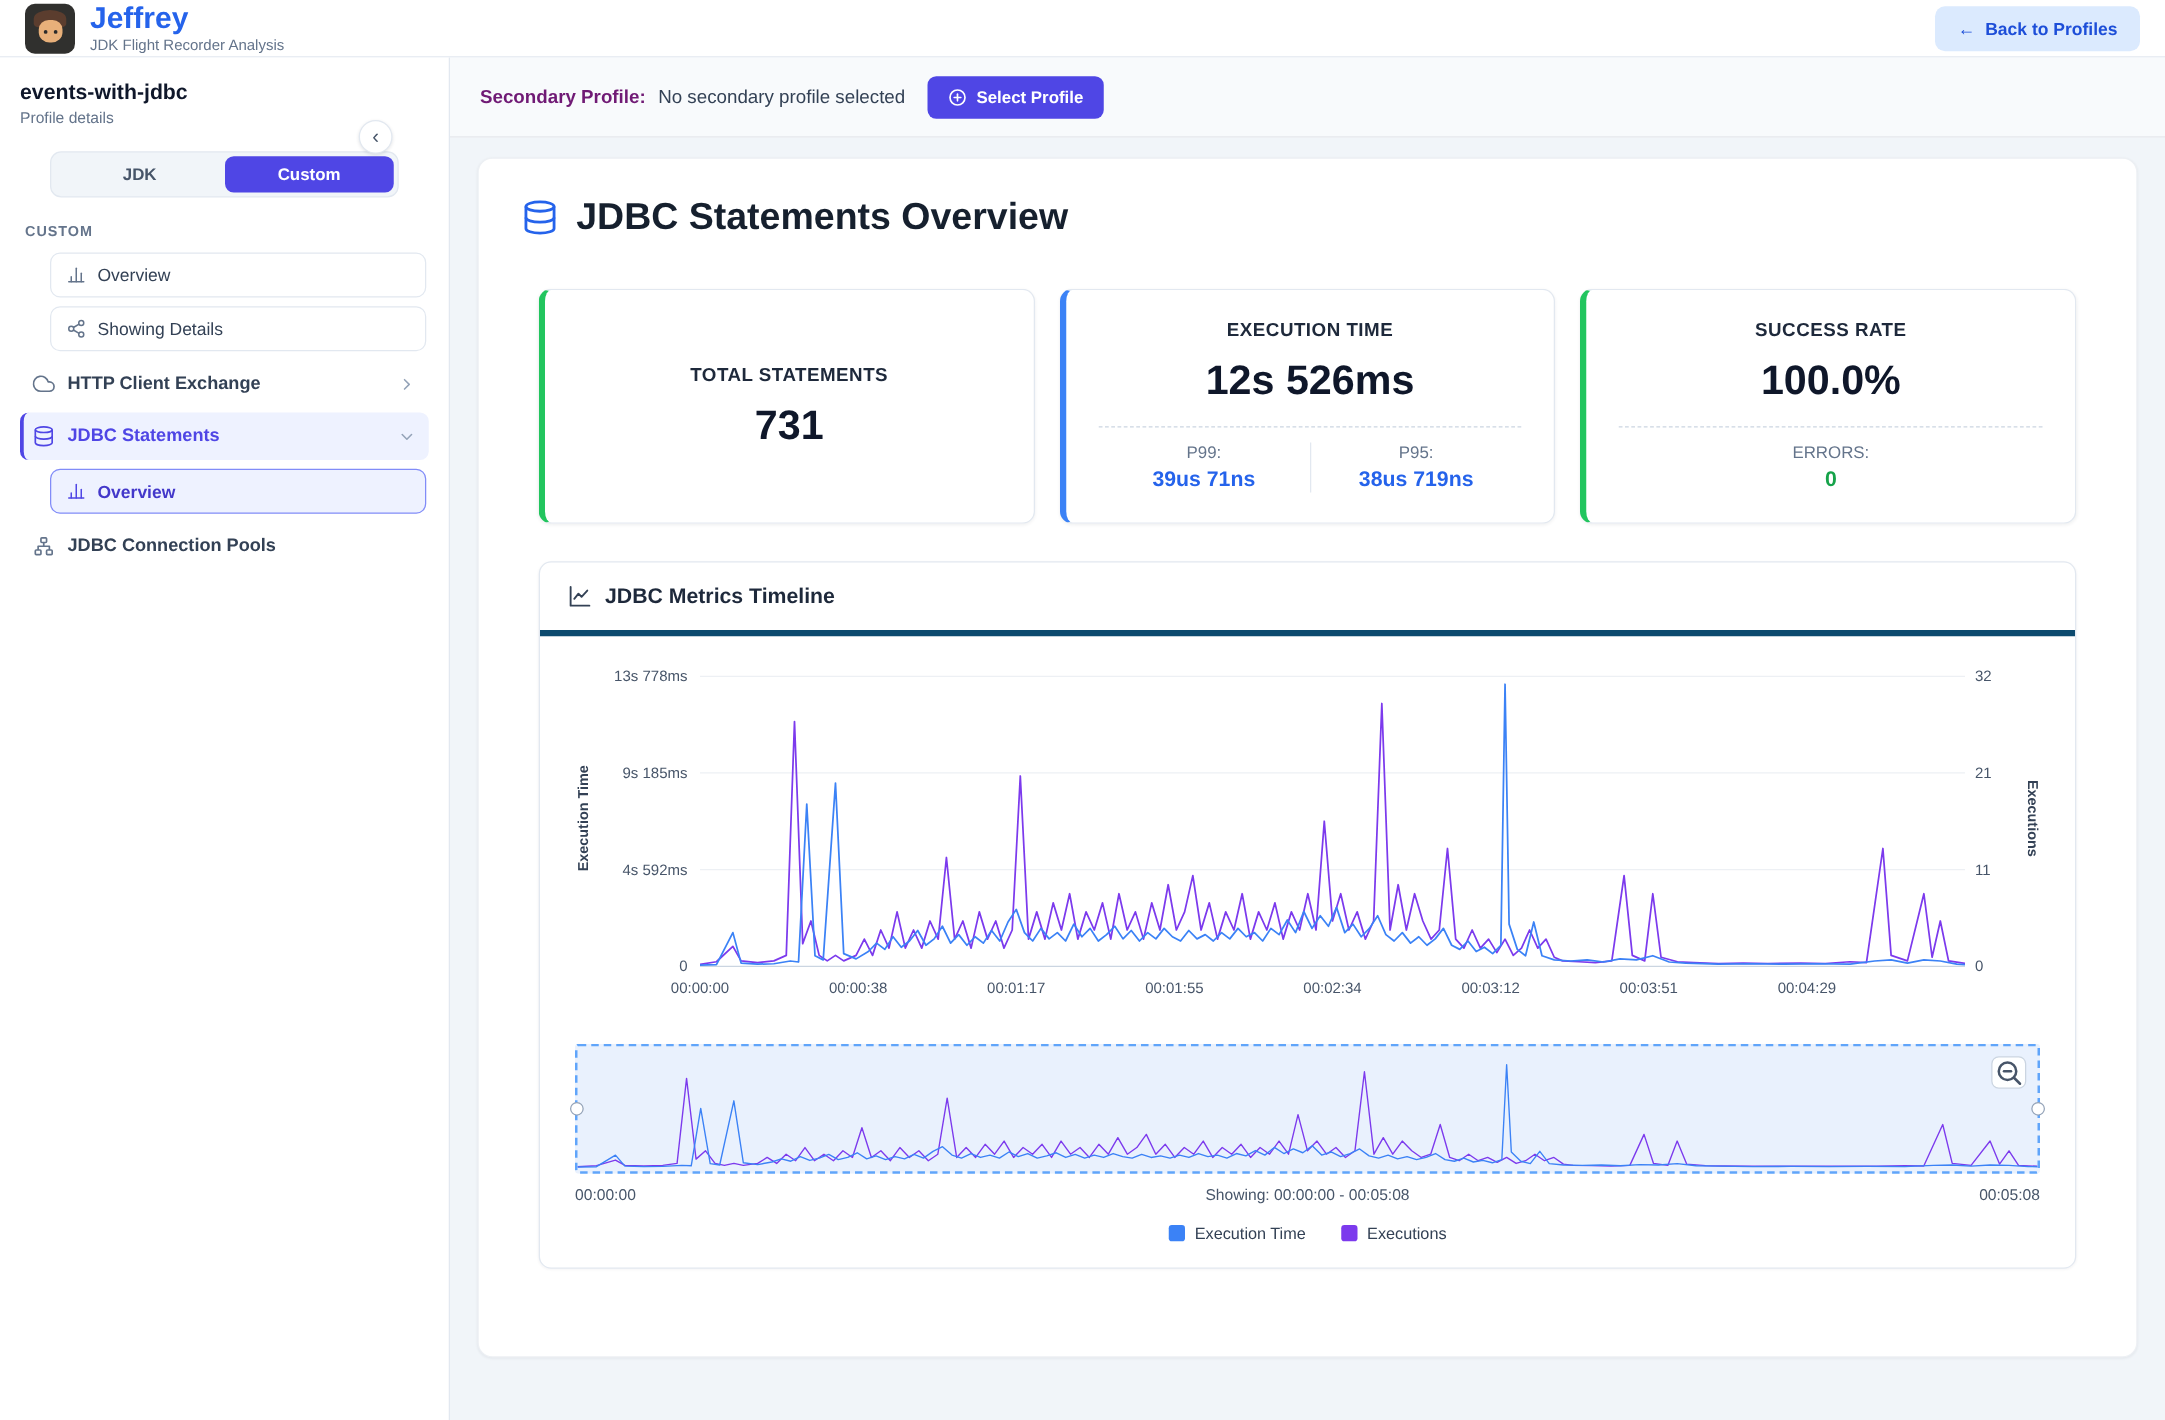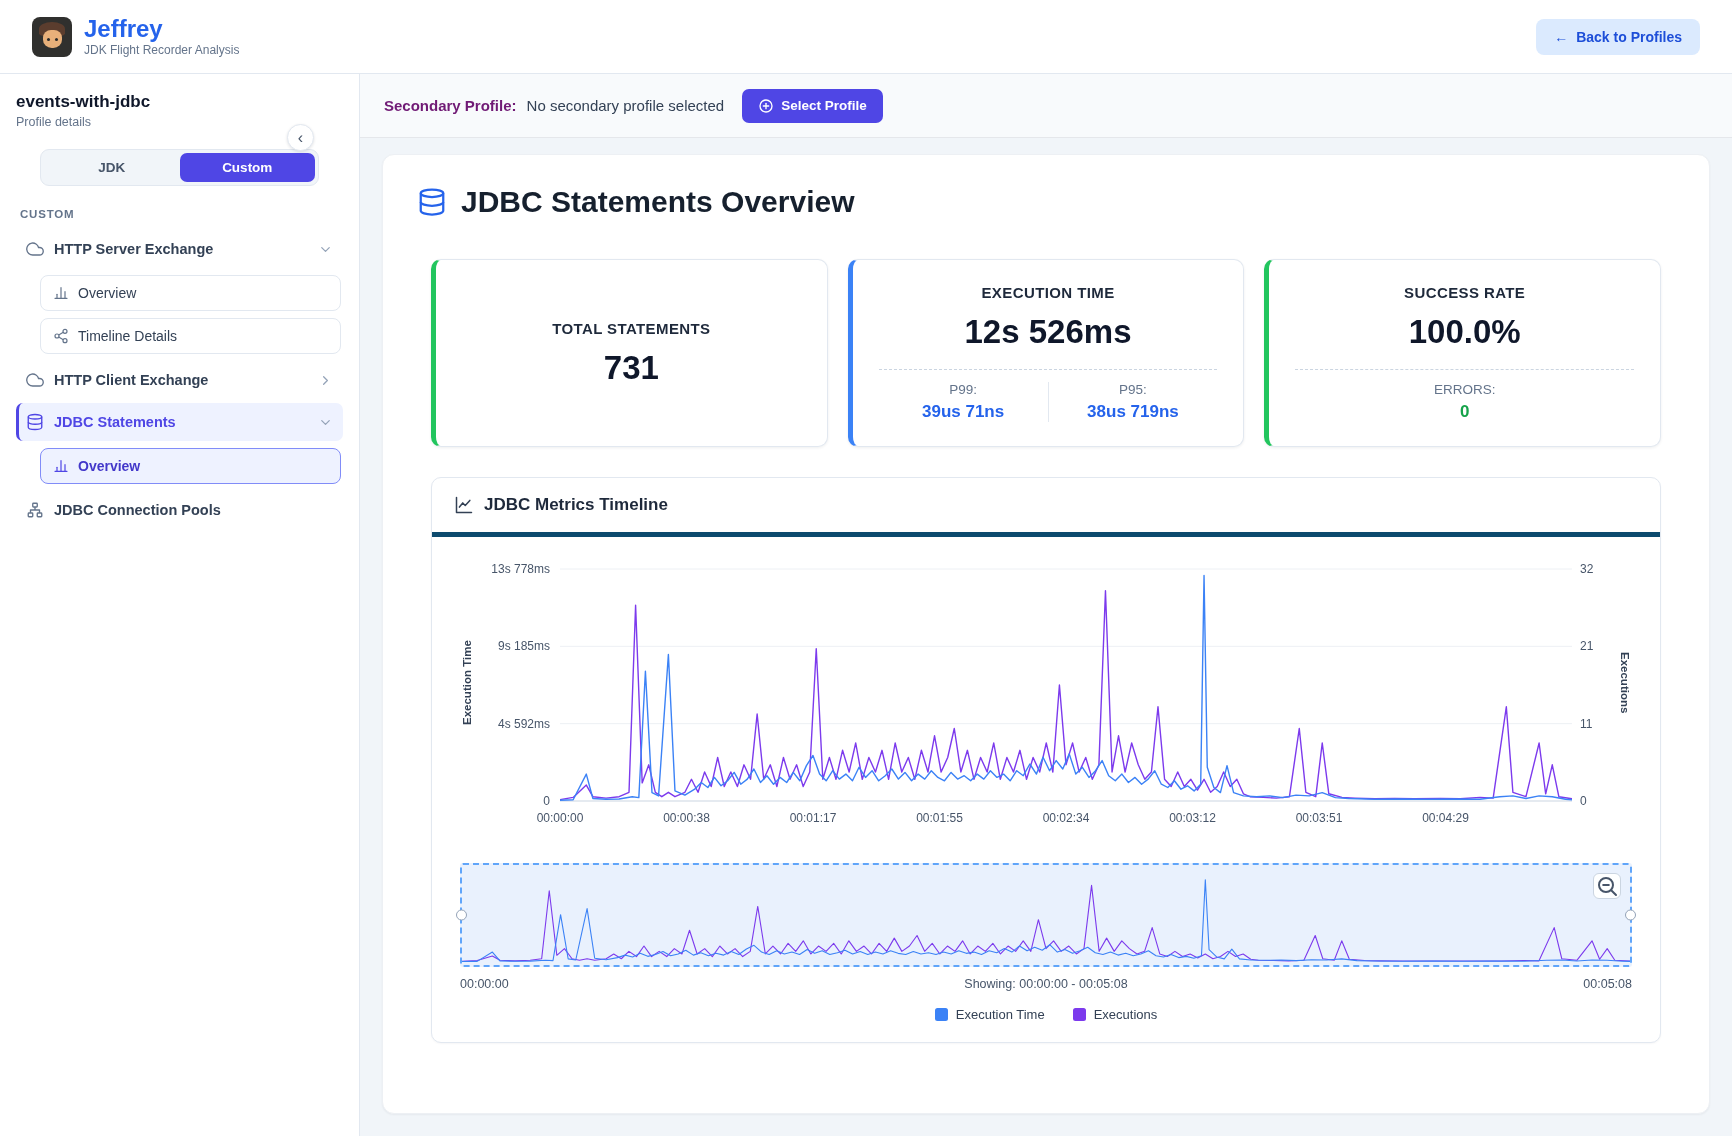--- a/index.html
+++ b/index.html
@@ -1,20 +1,20 @@
 <!DOCTYPE html>
 <html><head>
 <meta charset="utf-8">
 <style>
   * { margin:0; padding:0; box-sizing:border-box; }
   html,body { background:#f1f5f9; font-family:"Liberation Sans","DejaVu Sans",sans-serif; color:#1e293b; }
   .page { width:1732px; height:1136px; display:flex; flex-direction:column; position:relative; background:#f1f5f9; }
 
   
-  .app-header { height:74px; background:#ffffff; border-bottom:1px solid #e2e8f0; display:flex; align-items:center; justify-content:space-between; padding:0 32px; flex:0 0 auto; }
+  .app-header { height:46px; background:#ffffff; border-bottom:1px solid #e2e8f0; display:flex; align-items:center; justify-content:space-between; padding:0 20px; flex:0 0 auto; }
   .brand { display:flex; align-items:center; gap:12px; }
   .avatar { width:40px; height:40px; border-radius:8px; background:#30302e; position:relative; overflow:hidden; flex:0 0 auto; }
   .av-hair { position:absolute; left:7px; top:5px; width:26px; height:14px; background:#5b3d2e; border-radius:50% 50% 20% 20%; }
   .av-face { position:absolute; left:11px; top:13px; width:19px; height:18px; background:#e8b07a; border-radius:42% 42% 46% 46%; }
   .av-eye { position:absolute; width:3px; height:3px; background:#2b2b2b; border-radius:50%; top:21px; }
   .av-eye.l { left:15px; } .av-eye.r { left:23px; }
   .app-name { font-size:24px; font-weight:bold; color:#2563eb; line-height:1.05; }
   .app-sub { font-size:12px; color:#64748b; margin-top:2px; }
   .back-btn { display:flex; align-items:center; gap:8px; background:#dbeafe; color:#1d4ed8; border:none; border-radius:8px; padding:10px 18px; font-size:14px; font-weight:bold; cursor:pointer; font-family:inherit; }
 
@@ -135,33 +135,20 @@
       <div class="profile-name">events-with-jdbc</div>
       <div class="profile-caption">Profile details</div>
 
       <div class="mode-toggle">
         <button class="mode-btn">JDK</button>
         <button class="mode-btn active">Custom</button>
       </div>
 
       <div class="section-label">CUSTOM</div>
 
-      <div class="nav-item">
-        <span class="nav-ic">
-          <svg width="18" height="18" viewBox="0 0 24 24" fill="none" stroke="currentColor" stroke-width="1.8" stroke-linecap="round" stroke-linejoin="round">
-              <path d="M18 10h-1.26A8 8 0 1 0 9 20h9a5 5 0 0 0 0-10z"></path>
-            </svg>
-        </span>
-        <span>HTTP Server Exchange</span>
-        <span class="nav-chev">
-          <svg width="15" height="15" viewBox="0 0 24 24" fill="none" stroke="currentColor" stroke-width="2" stroke-linecap="round" stroke-linejoin="round">
-              <polyline points="6 9 12 15 18 9"></polyline>
-            </svg>
-        </span>
-      </div>
       <div class="sub-card">
         <span class="nav-ic">
           <svg width="16" height="16" viewBox="0 0 24 24" fill="none" stroke="currentColor" stroke-width="1.8" stroke-linecap="round">
               <line x1="18" y1="20" x2="18" y2="10"></line>
               <line x1="12" y1="20" x2="12" y2="4"></line>
               <line x1="6" y1="20" x2="6" y2="14"></line>
               <line x1="3" y1="20" x2="21" y2="20"></line>
             </svg>
         </span>
         <span>Overview</span>
@@ -169,21 +156,21 @@
       <div class="sub-card">
         <span class="nav-ic">
           <svg width="16" height="16" viewBox="0 0 24 24" fill="none" stroke="currentColor" stroke-width="1.8">
               <circle cx="18" cy="5" r="3"></circle>
               <circle cx="6" cy="12" r="3"></circle>
               <circle cx="18" cy="19" r="3"></circle>
               <line x1="8.59" y1="13.51" x2="15.42" y2="17.49"></line>
               <line x1="15.41" y1="6.51" x2="8.59" y2="10.49"></line>
             </svg>
         </span>
-        <span>Timeline Details</span>
+        <span>Showing Details</span>
       </div>
 
       <div class="nav-item">
         <span class="nav-ic">
           <svg width="18" height="18" viewBox="0 0 24 24" fill="none" stroke="currentColor" stroke-width="1.8" stroke-linecap="round" stroke-linejoin="round">
               <path d="M18 10h-1.26A8 8 0 1 0 9 20h9a5 5 0 0 0 0-10z"></path>
             </svg>
         </span>
         <span>HTTP Client Exchange</span>
         <span class="nav-chev">

